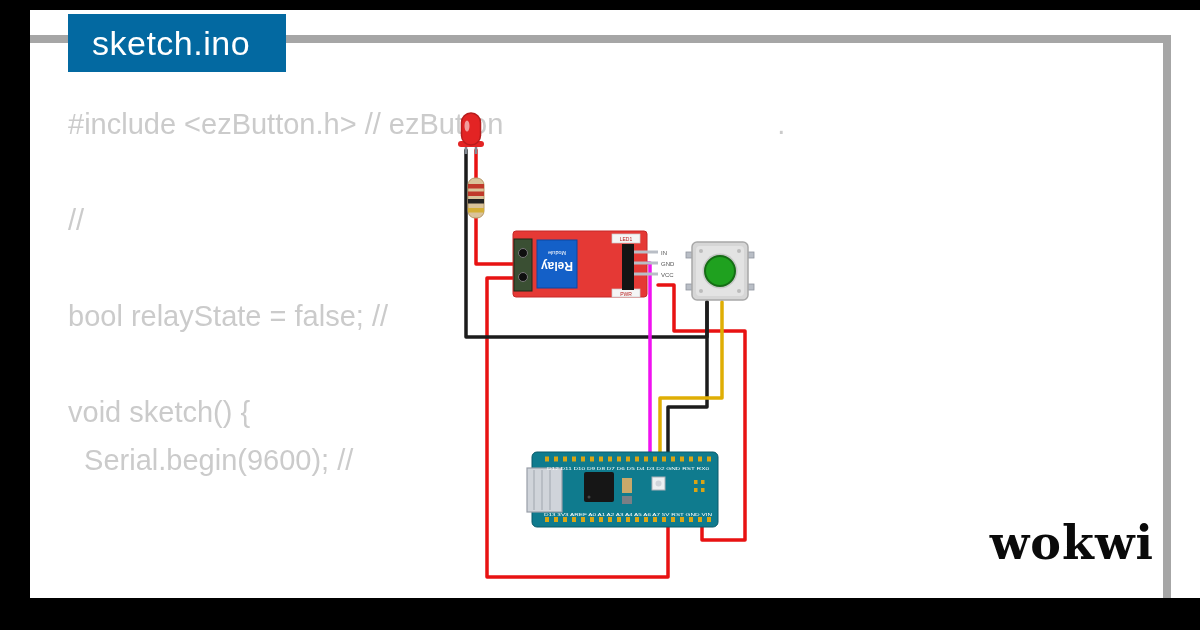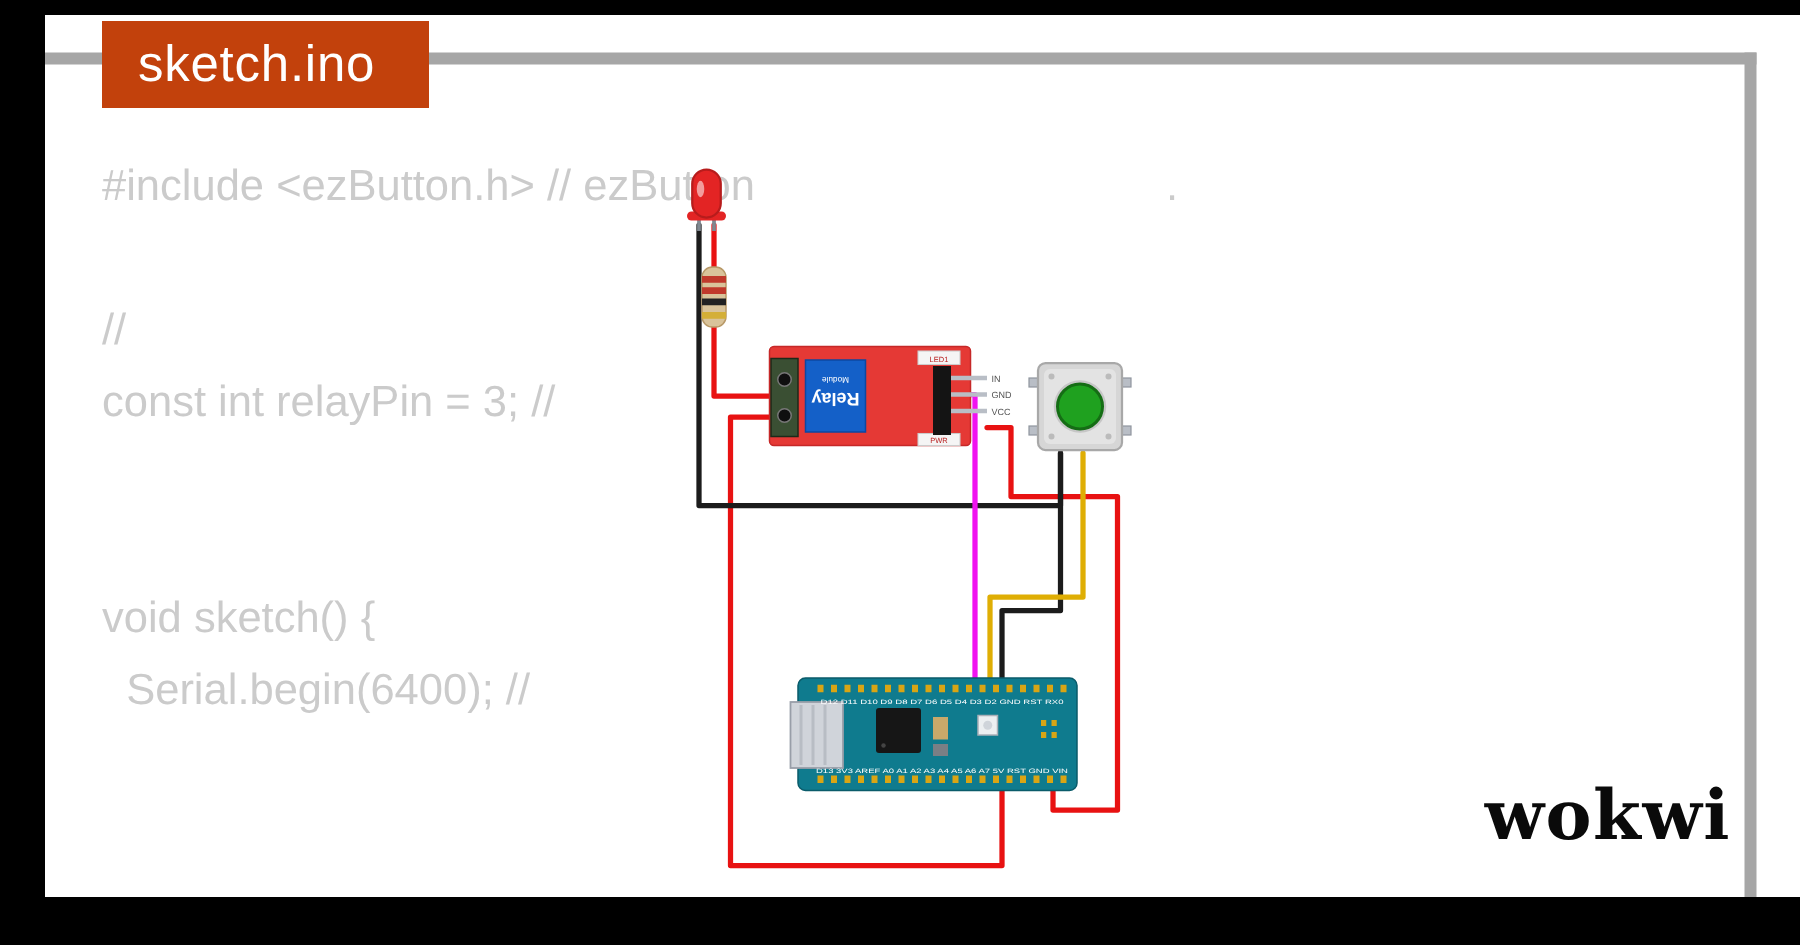--- a/index.html
+++ b/index.html
@@ -7,21 +7,21 @@
     width:1200px;height:630px;position:relative;overflow:hidden;
     background:#ffffff;font-family:"Liberation Sans",sans-serif;
   }
   .frame-top{position:absolute;left:0;top:0;width:1200px;height:10px;background:#000;}
   .frame-left{position:absolute;left:0;top:0;width:30px;height:630px;background:#000;}
   .frame-bottom{position:absolute;left:0;top:598px;width:1200px;height:32px;background:#000;}
   .shadow-h{position:absolute;left:30px;top:35px;width:1141px;height:8px;background:#a6a6a6;}
   .shadow-v{position:absolute;left:1163px;top:35px;width:8px;height:563px;background:#a6a6a6;}
   .tab{
     position:absolute;left:68px;top:14px;height:58px;min-width:218px;box-sizing:border-box;
-    background:#c2410c;color:#ffffff;font-size:34px;line-height:58px;padding:0 24px;
+    background:#0369a1;color:#ffffff;font-size:34px;line-height:58px;padding:0 24px;
     letter-spacing:0.5px;
   }
   .code{position:absolute;left:68px;top:100px;z-index:1;}
   .code-line{height:48px;line-height:48px;font-size:29px;color:#cbcbcb;white-space:pre;}
   .logo{
     position:absolute;right:46px;top:516px;z-index:3;
     font-family:"DejaVu Serif",serif;font-weight:bold;font-size:46px;
     color:#0a0a0a;letter-spacing:1px;
   }
   svg.circuit{position:absolute;left:0;top:0;z-index:2;}
@@ -37,25 +37,25 @@
 <div class="shadow-v"></div>
 
 <div class="tab">
   <span>sketch.ino</span>
 </div>
 
 <div class="code">
   <div class="code-line">#include &lt;ezButton.h&gt; // ezButton                                  .</div>
   <div class="code-line"></div>
   <div class="code-line">//</div>
-  <div class="code-line">const int relayPin = 3; //</div>
   <div class="code-line"></div>
+  <div class="code-line">bool relayState = false; //</div>
   <div class="code-line"></div>
   <div class="code-line">void sketch() {</div>
-  <div class="code-line">  Serial.begin(6400); //</div>
+  <div class="code-line">  Serial.begin(9600); //</div>
 </div>
 
 <svg class="circuit" width="1200" height="630" viewBox="0 0 1200 630">
 
   <g fill="none" stroke-width="3.5" stroke-linecap="round" stroke-linejoin="round">
     <polyline points="476,150 476,178" stroke="#e81212"></polyline>
     <polyline points="476,218 476,264 516,264" stroke="#e81212"></polyline>
     <polyline points="516,278 487,278 487,577 668,577 668,522" stroke="#e81212"></polyline>
     <polyline points="658,285 674,285 674,331 745,331 745,540 702,540 702,522" stroke="#e81212"></polyline>
     <polyline points="466,150 466,337 707,337 707,302" stroke="#1c1c1c"></polyline>

